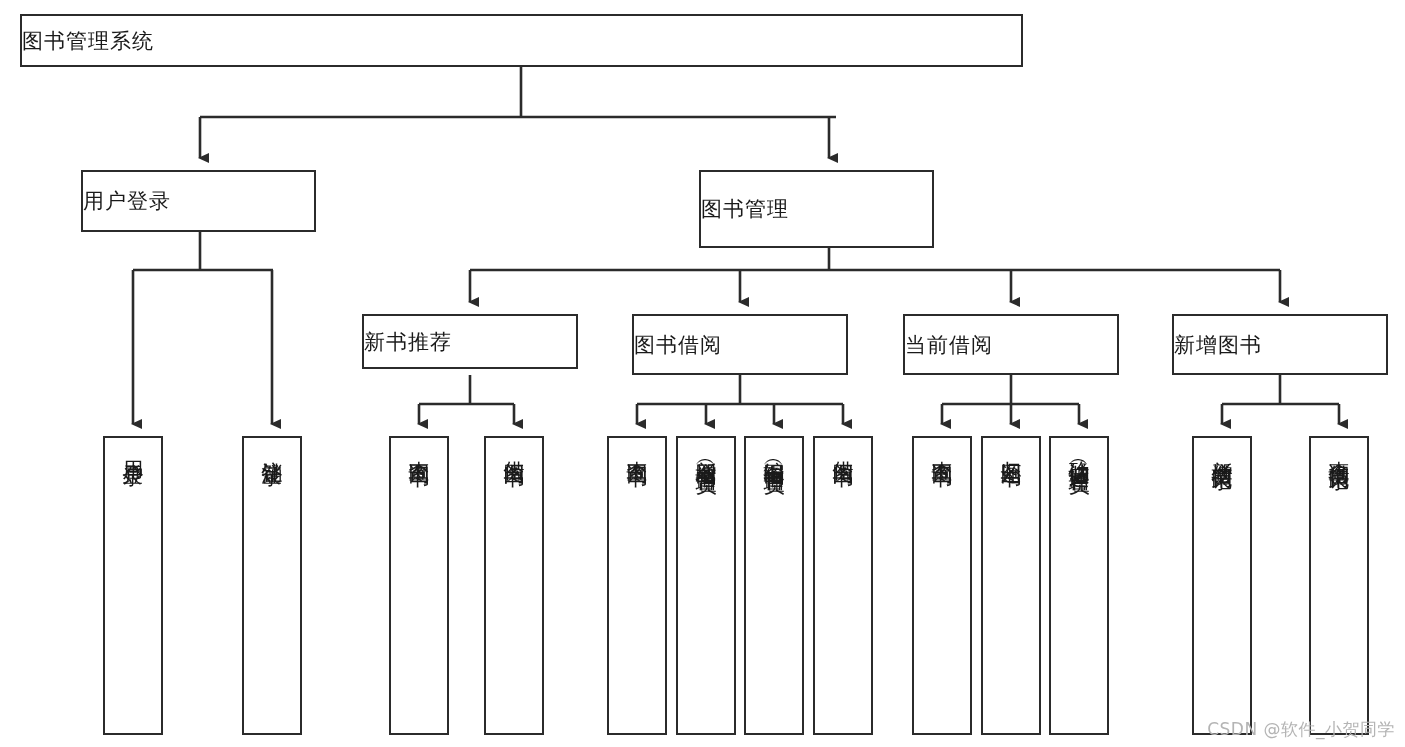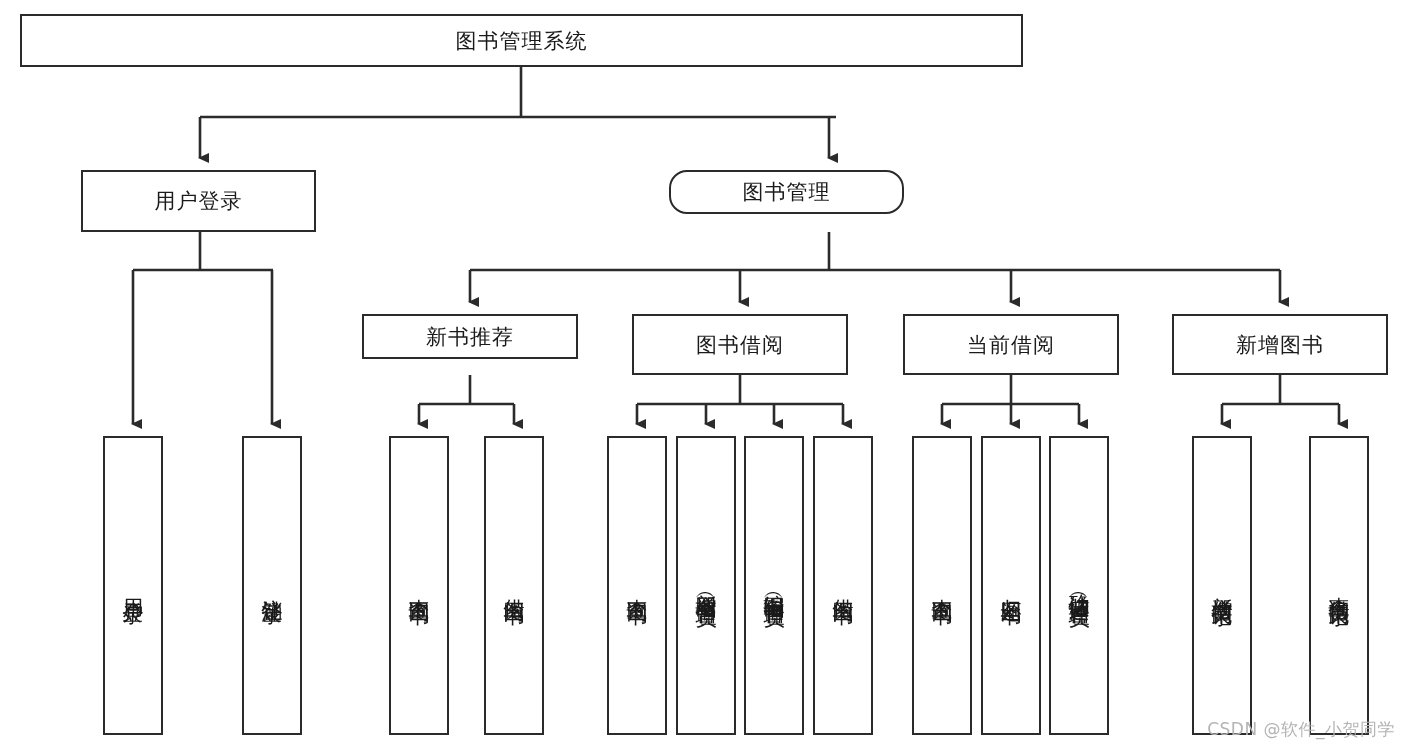--- a/index.html
+++ b/index.html
@@ -26,21 +26,21 @@
     width: 1405px;
     height: 747px;
   }
   .node {
     position: absolute;
     box-sizing: border-box;
     border: 2px solid #2b2b2b;
     background: #ffffff;
     display: flex;
     align-items: center;
-    justify-content: center;
+    justify-content: flex-start;
     color: #1a1a1a;
     z-index: 2;
   }
   .node.horiz {
     writing-mode: horizontal-tb;
     font-size: 21px;
     letter-spacing: 1px;
   }
   .node.vert {
     writing-mode: vertical-rl;
@@ -127,25 +127,25 @@
     </g>
   </svg>
 
   <div class="node horiz" style="left:20px; top:14px; width:1003px; height:53px;">
     <span class="node-label">图书管理系统</span>
   </div>
 
   <div class="node horiz" style="left:81px; top:170px; width:235px; height:62px;">
     <span class="node-label">用户登录</span>
   </div>
-  <div class="node horiz" style="left:669px; top:170px; width:235px; height:44px;border-radius:18px;">
+  <div class="node horiz" style="left:699px; top:170px; width:235px; height:78px;">
     <span class="node-label">图书管理</span>
   </div>
 
-  <div class="node horiz" style="left:362px; top:314px; width:216px; height:45px;">
+  <div class="node horiz" style="left:362px; top:314px; width:216px; height:55px;">
     <span class="node-label">新书推荐</span>
   </div>
   <div class="node horiz" style="left:903px; top:314px; width:216px; height:61px;">
     <span class="node-label">当前借阅</span>
   </div>
   <div class="node horiz" style="left:632px; top:314px; width:216px; height:61px;">
     <span class="node-label">图书借阅</span>
   </div>
   <div class="node horiz" style="left:1172px; top:314px; width:216px; height:61px;">
     <span class="node-label">新增图书</span>

